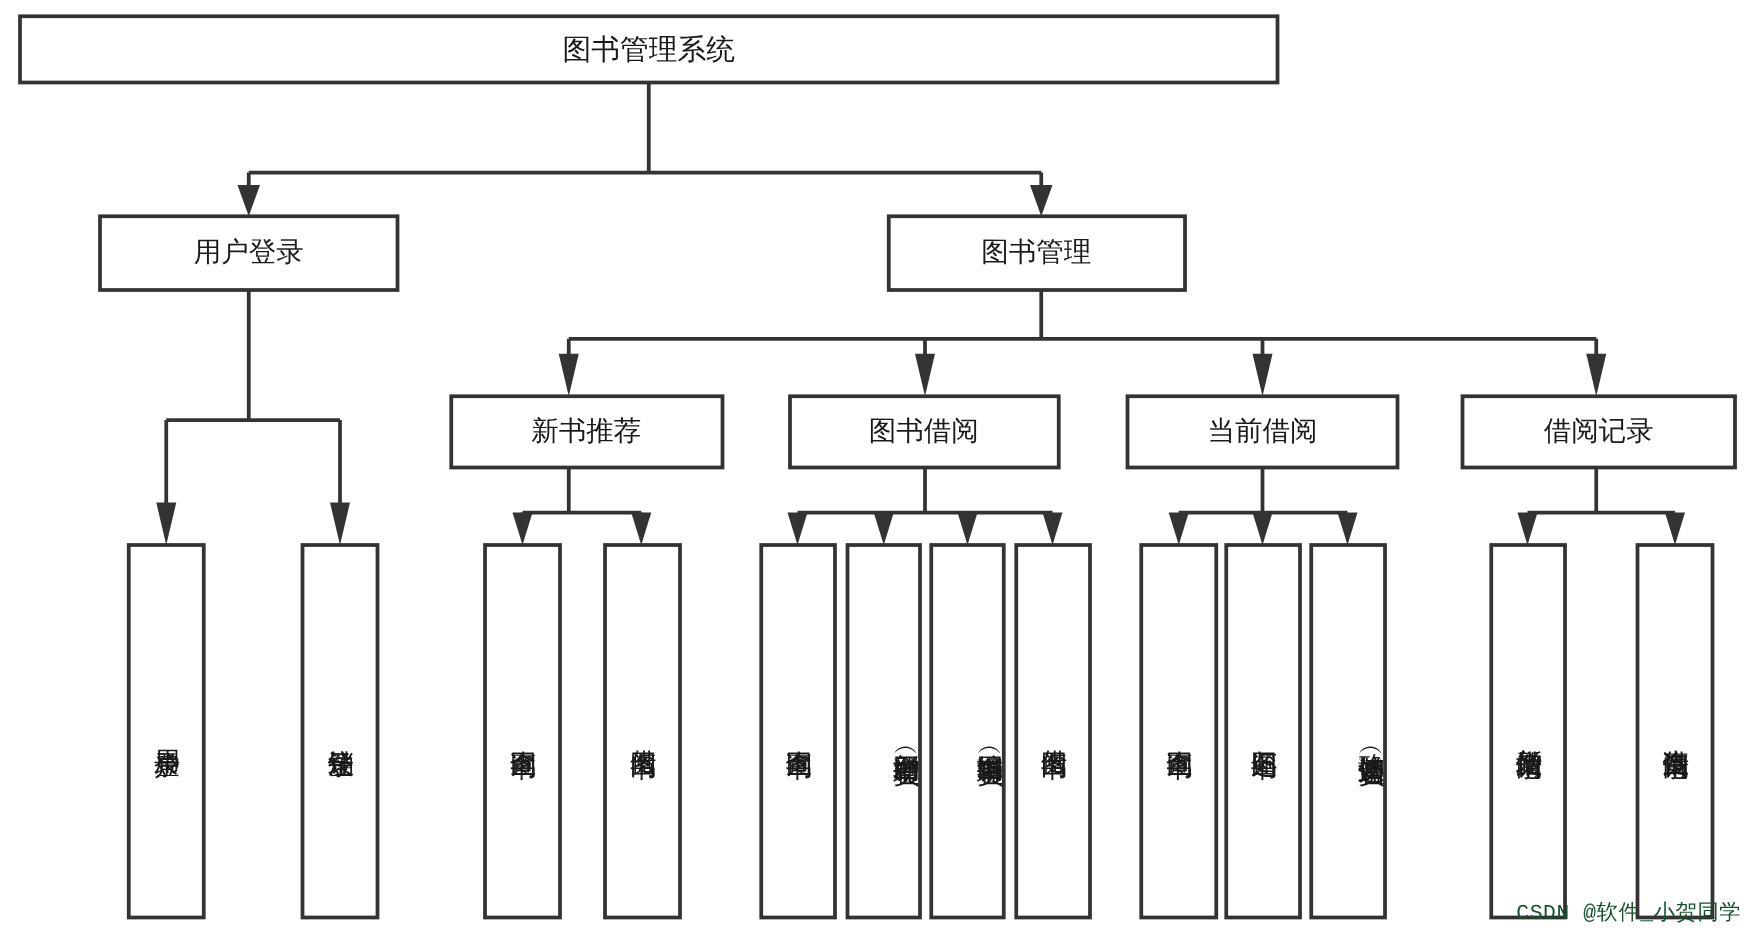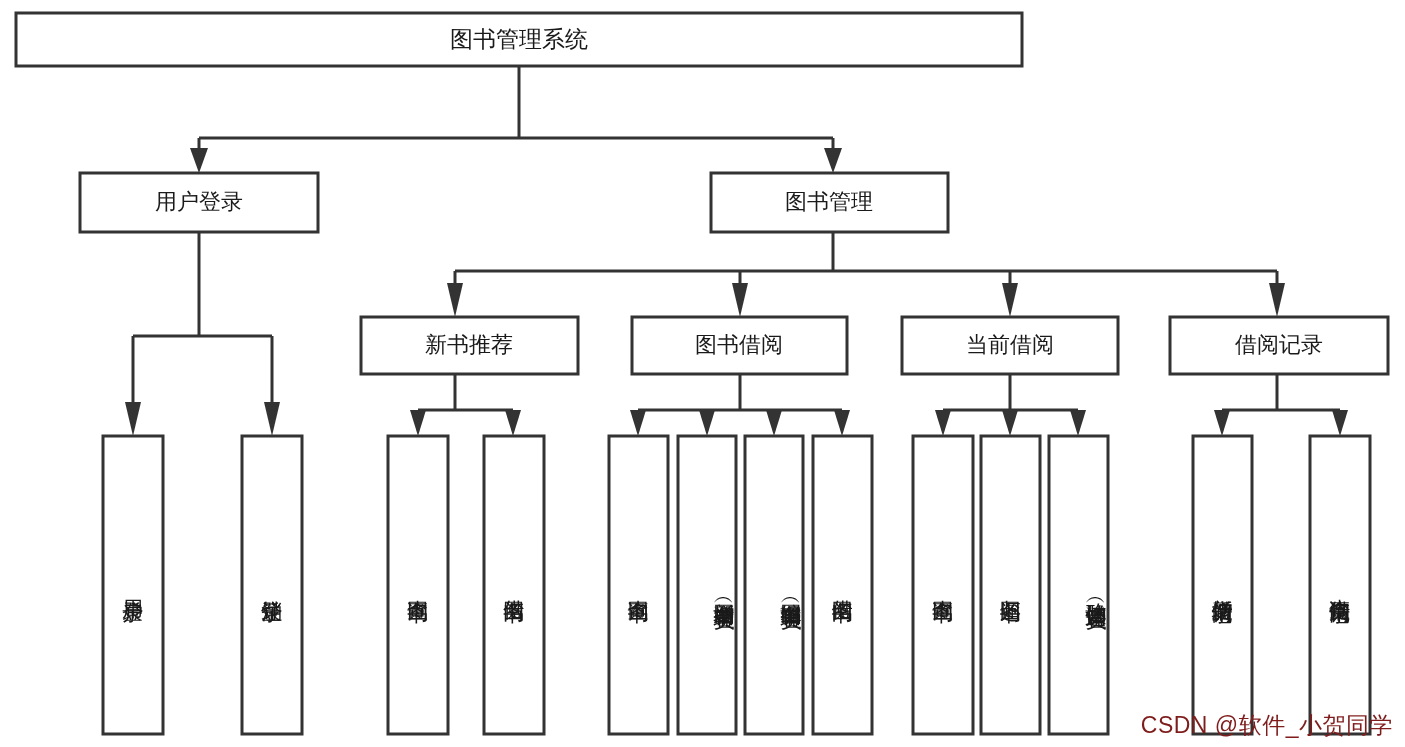--- a/index.html
+++ b/index.html
@@ -68,23 +68,23 @@
     letter-spacing: 1px;
     color: #1a1a1a;
     white-space: nowrap;
     pointer-events: none;
     user-select: none;
   }
   .watermark {
     position: absolute;
     right: 8px;
     bottom: 6px;
-    font-family: Liberation Sans, sans-serif;
-    font-size: 23px;
-    color: #7f1d1d;
+    font-family: Liberation Mono, monospace;
+    font-size: 17px;
+    color: #14532d;
     letter-spacing: 0.5px;
     user-select: none;
   }
 </style>
 </head>
 <body>
 
 <div id="diagram-root">
 
   <svg class="flow" viewBox="0 0 1405 747">

